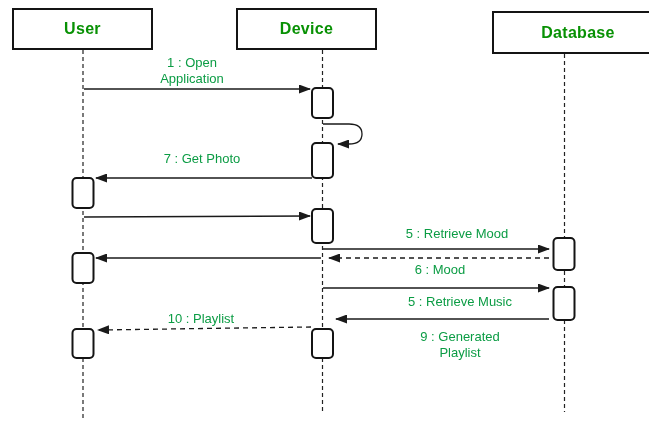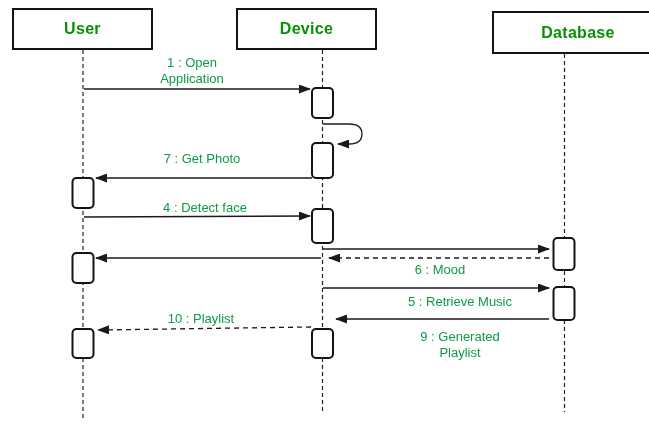--- a/index.html
+++ b/index.html
@@ -121,19 +121,19 @@
   </div>
   <div class="actor actor-device">
     <span>Device</span>
   </div>
   <div class="actor actor-database">
     <span>Database</span>
   </div>
 
   <div class="msg wrap m1">1 : Open Application</div>
   <div class="msg single m3">7 : Get Photo</div>
-  <div class="msg single m4">4 : Detect face</div>
+  <div class="msg single m5">5 : Retrieve Mood</div>
   <div class="msg single m6">6 : Mood</div>
   <div class="msg single m8">5 : Retrieve Music</div>
   <div class="msg wrap m9">9 : Generated Playlist</div>
   <div class="msg single m10">10 : Playlist</div>
 
 </div>
 
 </body></html>

